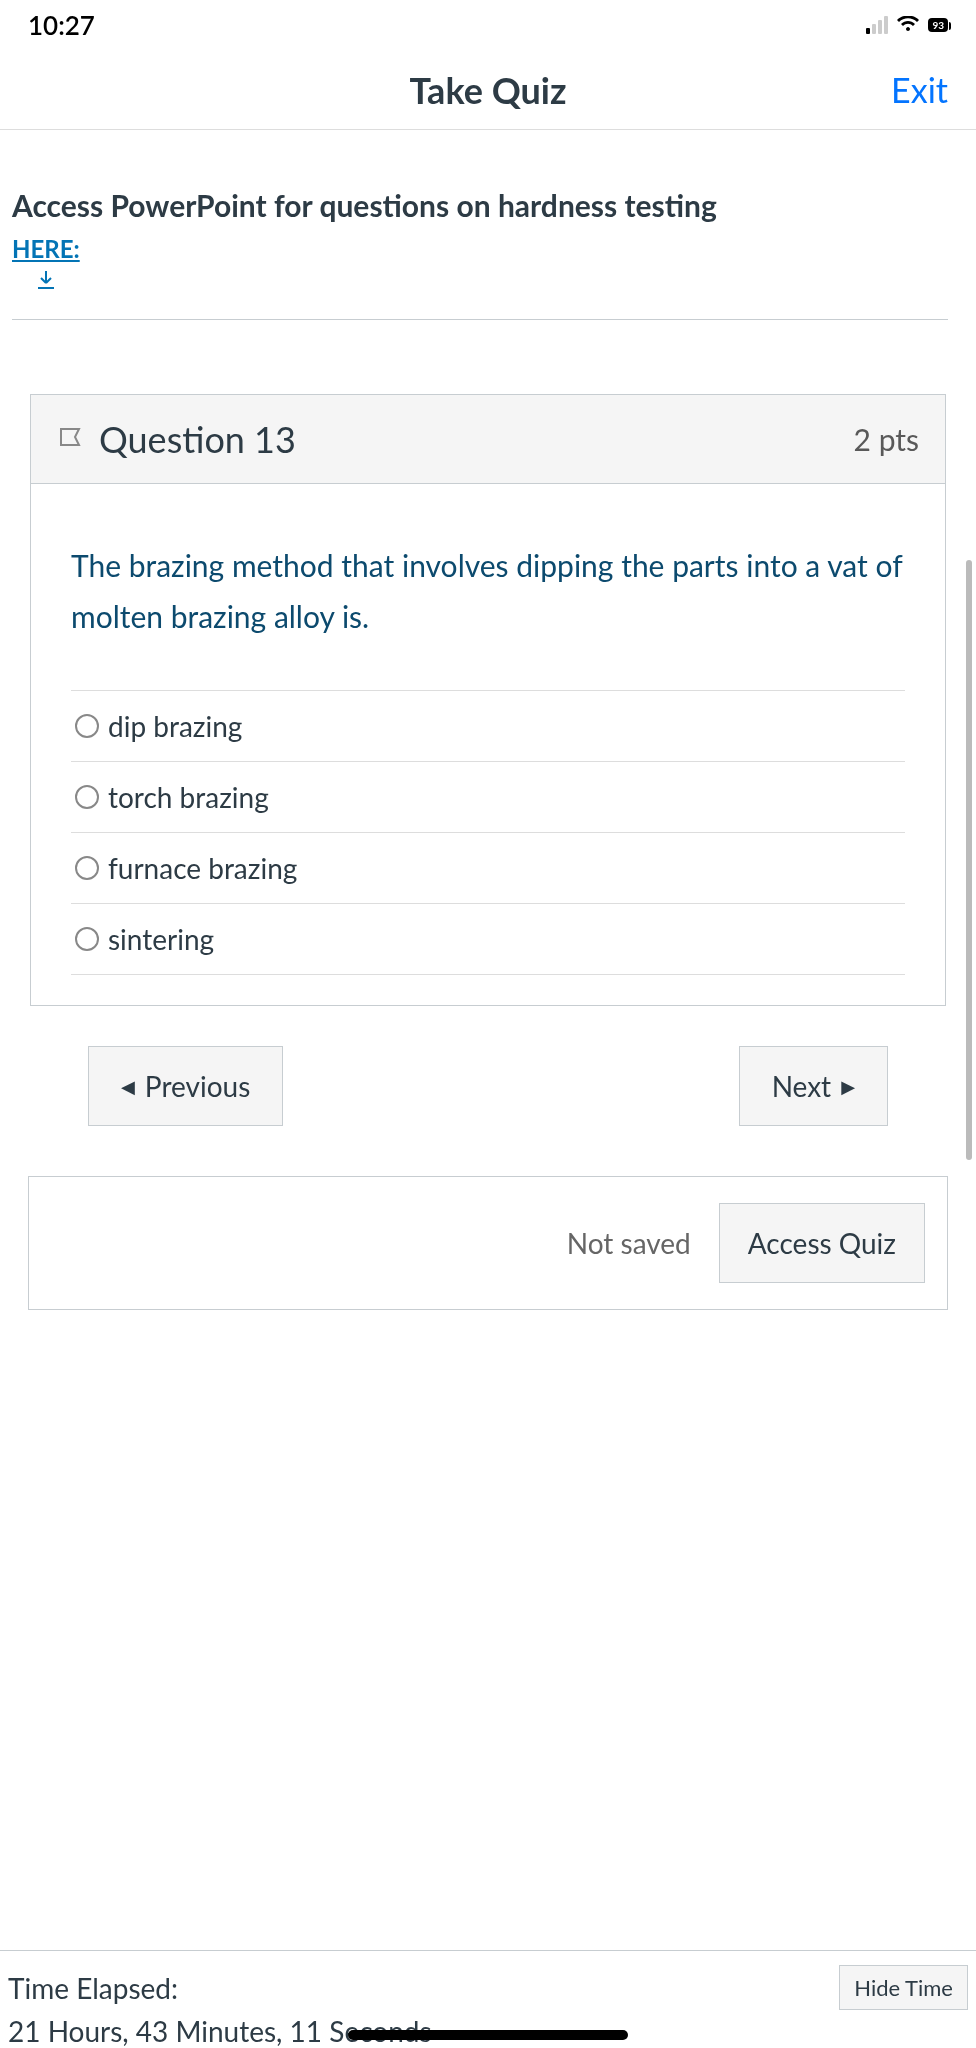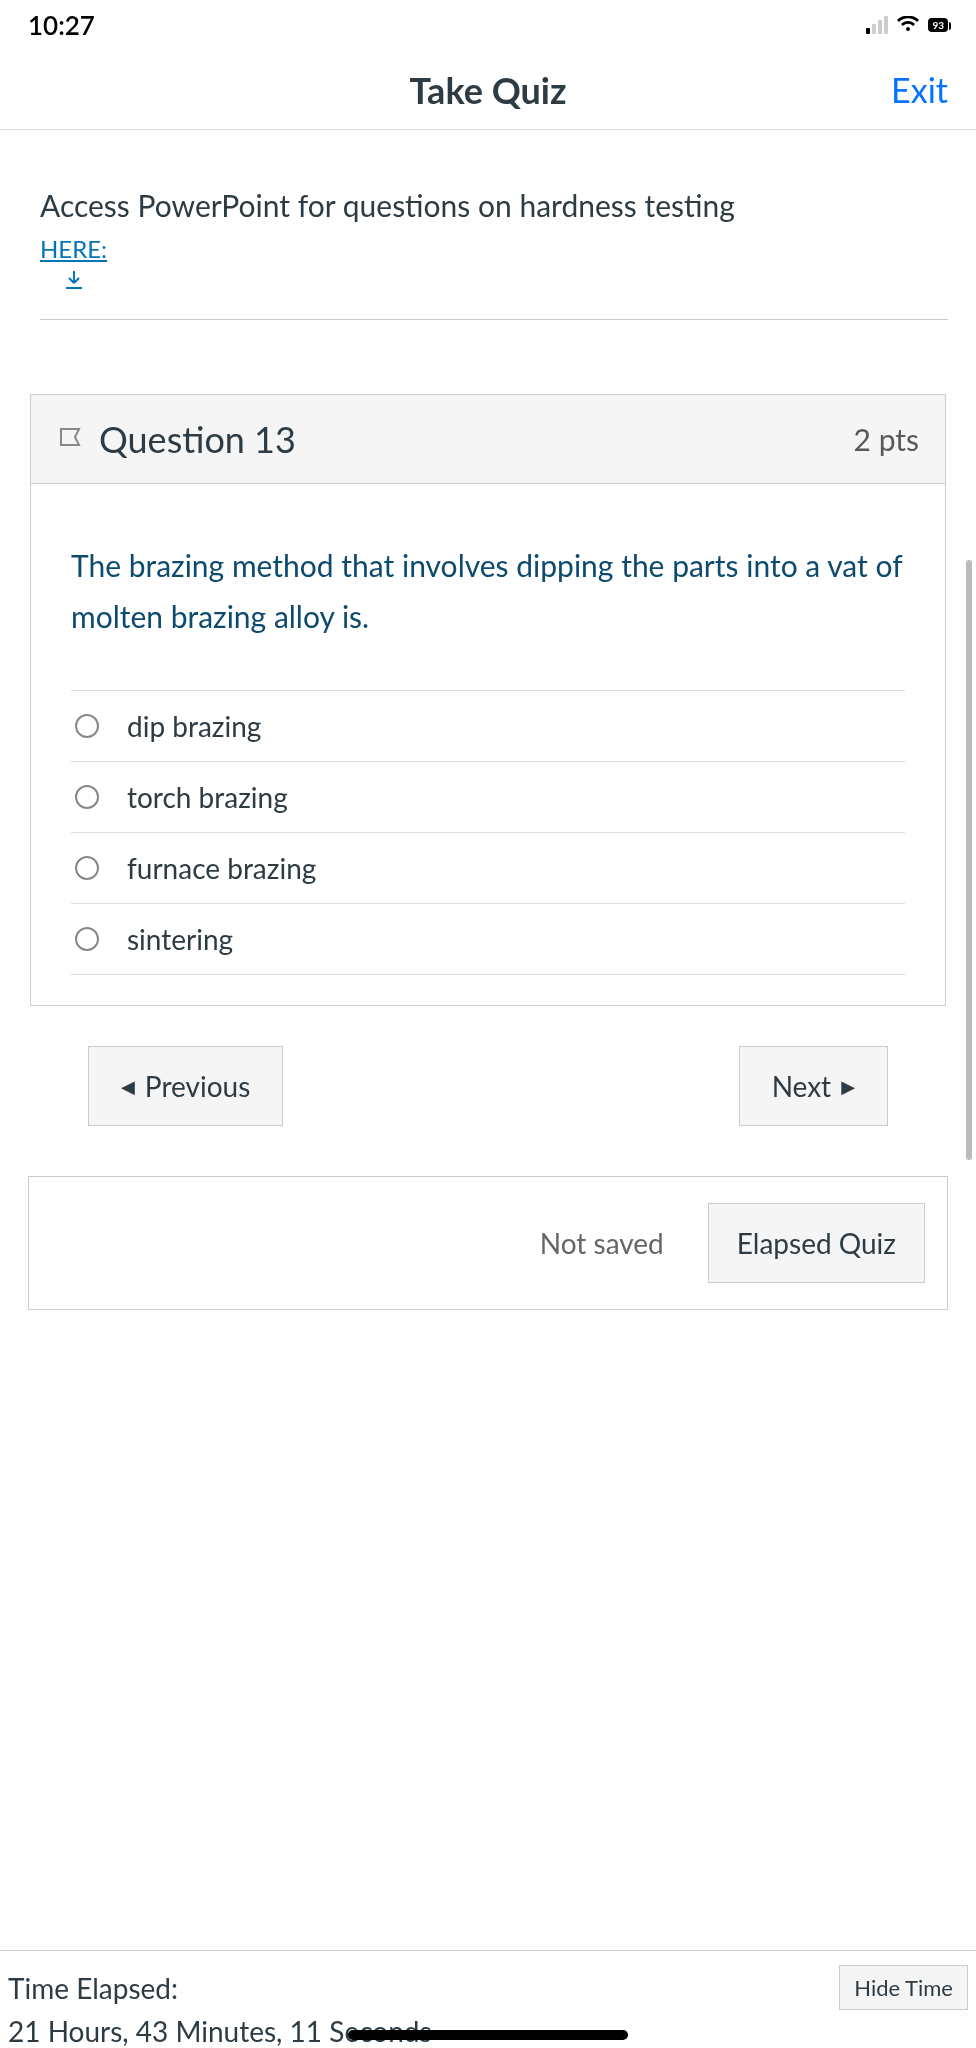--- a/index.html
+++ b/index.html
@@ -2,39 +2,39 @@
 <html><head>
 <meta charset="utf-8">
 <style>
 * { margin:0; padding:0; box-sizing:border-box; font-family:-apple-system,BlinkMacSystemFont,"Segoe UI","Lato",sans-serif; }
 body { width:976px; height:2048px; background:#fff; position:relative; overflow:hidden; }
 .status-bar { height:50px; display:flex; align-items:center; justify-content:space-between; padding:0 28px; font-size:26px; font-weight:600; }
 .status-right { display:flex; align-items:center; gap:8px; }
 .nav { height:80px; border-bottom:1px solid #ddd; display:flex; align-items:center; justify-content:center; position:relative; }
 .nav-title { font-size:36px; font-weight:700; color:#2d3b45; }
 .nav-exit { position:absolute; right:28px; font-size:34px; color:#0374ff; cursor:pointer; }
-.content { padding:54px 28px 0 40px; }
+.content { padding:54px 28px 0 12px;font-weight:bold; }
 .note { font-size:30px; color:#2d3b45; line-height:1.4; margin-bottom:8px; }
 .note-link { font-size:24px; color:#0374b5; text-decoration:underline; display:inline-flex; align-items:center; gap:6px;flex-direction:column; }
 .hr { border:none; border-top:1px solid #c7cdd1; margin-top:28px; }
 .qcard { margin:74px 30px 0 30px; border:1px solid #c7cdd1; }
 .qhead { background:#f5f5f5; border-bottom:1px solid #c7cdd1; display:flex; align-items:center; justify-content:space-between; padding:22px 26px; }
 .qhead-left { display:flex; align-items:center; gap:14px; }
 .qtitle { font-size:36px; color:#2d3b45; }
 .qpts { font-size:30px; color:#595959; }
 .qbody { padding:56px 40px 30px 40px; }
 .qtext { font-size:30px; color:#0c4a6e; line-height:1.7; margin-bottom:48px; }
 .opts { }
-.opt { display:flex; align-items:center; gap:28px; padding:18px 4px; border-top:1px solid #ddd; }
+.opt { display:flex; align-items:center; gap:9px; padding:18px 4px; border-top:1px solid #ddd; }
 .opt:last-child { border-bottom:1px solid #ddd; }
 .radio { width:24px; height:24px; border:2.5px solid #888; border-radius:50%; flex-shrink:0; }
 .opt-label { font-size:28px; color:#2d3b45; }
 .nav-btns { display:flex; justify-content:space-between; padding:40px 88px 0 88px; }
 .btn { background:#f5f5f5; border:1px solid #c7cdd1; padding:22px 32px; font-size:28px; color:#2d3b45; display:flex; align-items:center; gap:10px; cursor:pointer; }
-.submit-row { margin:50px 28px 0 28px; border:1px solid #c7cdd1; padding:26px 22px; display:flex; align-items:center; justify-content:flex-end; gap:44px; }
+.submit-row { margin:50px 28px 0 28px; border:1px solid #c7cdd1; padding:26px 22px; display:flex; align-items:center; justify-content:flex-end; gap:28px; }
 .not-saved { font-size:28px; color:#666; }
 .submit-btn { background:#f5f5f5; border:1px solid #c7cdd1; padding:22px 28px; font-size:28px; color:#2d3b45; cursor:pointer; }
 .timer { position:absolute; bottom:0; left:0; right:0; border-top:1px solid #c7cdd1; padding:14px 8px 0 8px; }
 .timer-row { display:flex; align-items:center; gap:14px;justify-content:space-between; }
 .timer-label { font-size:28px; color:#2d3b45; }
 .hide-btn { background:#f5f5f5; border:1px solid #c7cdd1; padding:8px 14px; font-size:22px; color:#2d3b45; cursor:pointer; }
 .timer-val { font-size:28px; color:#2d3b45; margin-top:4px; }
 .home-ind { position:absolute; bottom:8px; left:50%; transform:translateX(-50%); width:280px; height:10px; background:#000; border-radius:5px; }
 .scrollbar { position:absolute; right:4px; top:560px; width:6px; height:600px; background:#bbb; border-radius:3px; }
 .flag-svg { width:28px; height:28px; }
@@ -119,21 +119,21 @@
       <span>Previous</span>
     </button>
   <button class="btn">
       <span>Next</span>
       <span class="arrow">▶</span>
     </button>
 </div>
 
 <div class="submit-row">
   <span class="not-saved">Not saved</span>
-  <button class="submit-btn">Elapsed Quiz</button>
+  <button class="submit-btn">Access Quiz</button>
 </div>
 
 <div class="timer">
   <div class="timer-row">
     <span class="timer-label">Time Elapsed:</span>
     <button class="hide-btn">Hide Time</button>
   </div>
   <div class="timer-val">21 Hours, 43 Minutes, 11 Seconds</div>
 </div>
 

